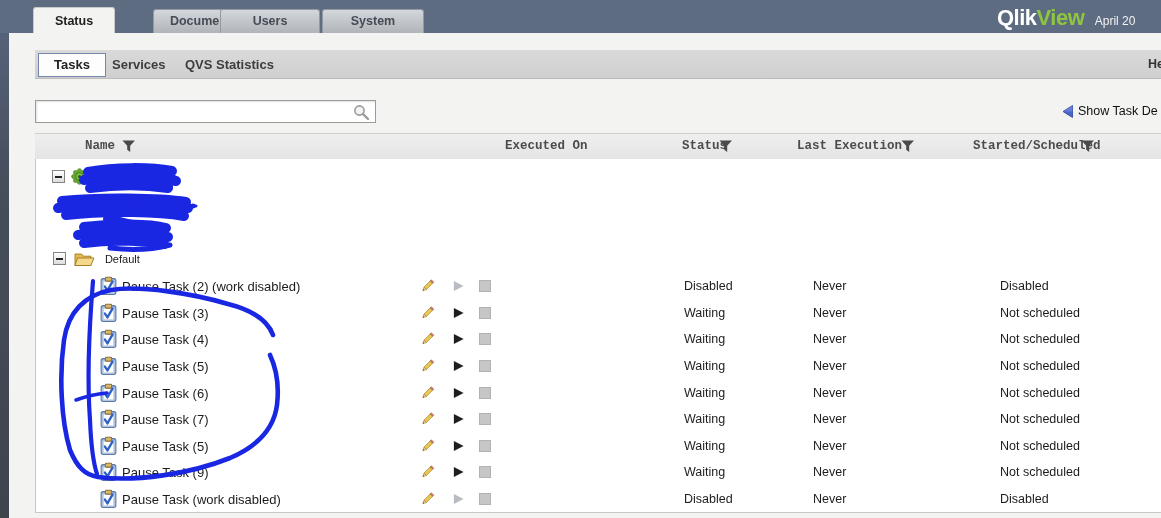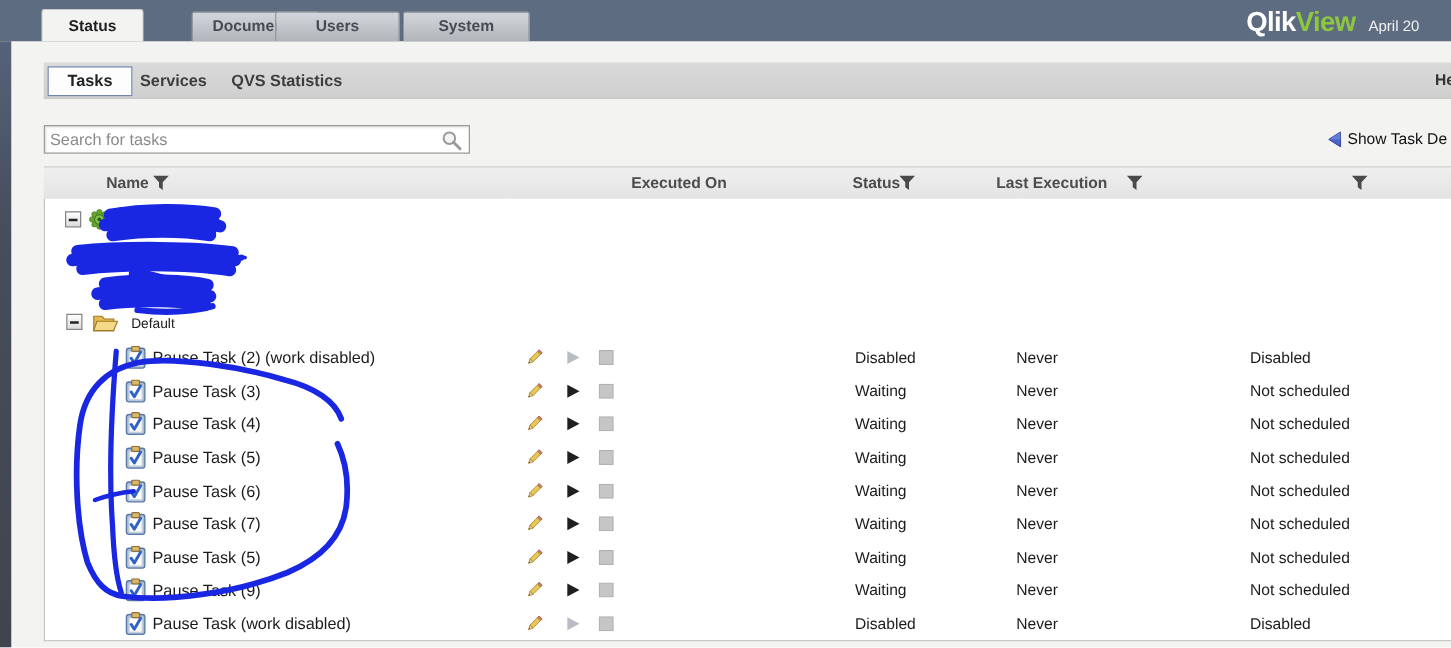--- a/index.html
+++ b/index.html
@@ -51,21 +51,21 @@
   .search-box input::placeholder { color:#8a8a8a; opacity:1; }
   .search-glass { position:absolute; right:5px; top:3px; }
 
   .show-details { position:absolute; left:1062px; top:102px; height:18px; display:flex;
                   align-items:center; gap:5px; font-size:12.5px; color:#111; cursor:pointer;
                   white-space:nowrap; }
 
   
   .grid-header { position:absolute; left:35px; right:0; top:133px; height:29px;
                  background:linear-gradient(#efefef,#e3e3e3);
-                 border-top:1px solid #cfcfcf; border-bottom:1px solid #c6c6c6; }
+                 border-top:1px solid #cfcfcf; border-bottom:1px solid #c6c6c6;font-family:Liberation Mono, monospace; }
   .col-label { position:absolute; top:0; line-height:24px; font-weight:bold; font-size:12.5px;
                color:#4c4c4c; white-space:nowrap; cursor:pointer; }
   .col-funnel { position:absolute; top:6px; cursor:pointer; }
 
   .grid-body { position:absolute; left:35px; right:0; top:159px; height:354px; background:#ffffff;
                border-left:1px solid #c6c6c6; border-bottom:1px solid #c8c8c8; }
 
   
   .tree-abs { position:absolute; white-space:nowrap; }
   .expander { display:inline-block; width:13px; height:13px; background:linear-gradient(#ffffff,#dcdcdc);
@@ -113,21 +113,20 @@
   <div class="left-strip"></div>
 
   <div class="subbar">
     <div class="subtab" id="subtab-tasks">Tasks</div>
     <div class="subtab" id="subtab-services">Services</div>
     <div class="subtab" id="subtab-qvs">QVS Statistics</div>
     <div class="subbar-right">He</div>
   </div>
 
   <div class="search-box">
-    <input type="text" placeholder="Search for tasks" style="">
     <span class="search-glass icon">
       <svg width="17" height="17" viewBox="0 0 17 17">
         <circle cx="6.5" cy="6.5" r="4.6" fill="#f4f4f4" stroke="#9a9a9a" stroke-width="1.6"></circle>
         <line x1="10" y1="10" x2="15" y2="15" stroke="#9a9a9a" stroke-width="2.4" stroke-linecap="round"></line>
       </svg>
     </span>
   </div>
 
   <div class="show-details">
     <span class="icon">
@@ -152,20 +151,21 @@
       <svg width="14" height="13" viewBox="0 0 14 13">
           <polygon points="0.5,0.5 13,0.5 8.2,5.8 8.2,12 5.2,9.8 5.2,5.8" fill="#4a4a4a"></polygon>
         </svg>
     </span>
     <span class="col-label" style="left:762px">Last Execution</span>
     <span class="col-funnel" style="left:866px">
       <svg width="14" height="13" viewBox="0 0 14 13">
           <polygon points="0.5,0.5 13,0.5 8.2,5.8 8.2,12 5.2,9.8 5.2,5.8" fill="#4a4a4a"></polygon>
         </svg>
     </span>
+    <span class="col-label" style="left:938px">Started/Scheduled</span>
     <span class="col-funnel" style="left:1046px">
       <svg width="14" height="13" viewBox="0 0 14 13">
           <polygon points="0.5,0.5 13,0.5 8.2,5.8 8.2,12 5.2,9.8 5.2,5.8" fill="#4a4a4a"></polygon>
         </svg>
     </span>
   </div>
 
   <div class="grid-body"></div>
 
   <div class="tree-abs" style="left:52px; top:167px;">

